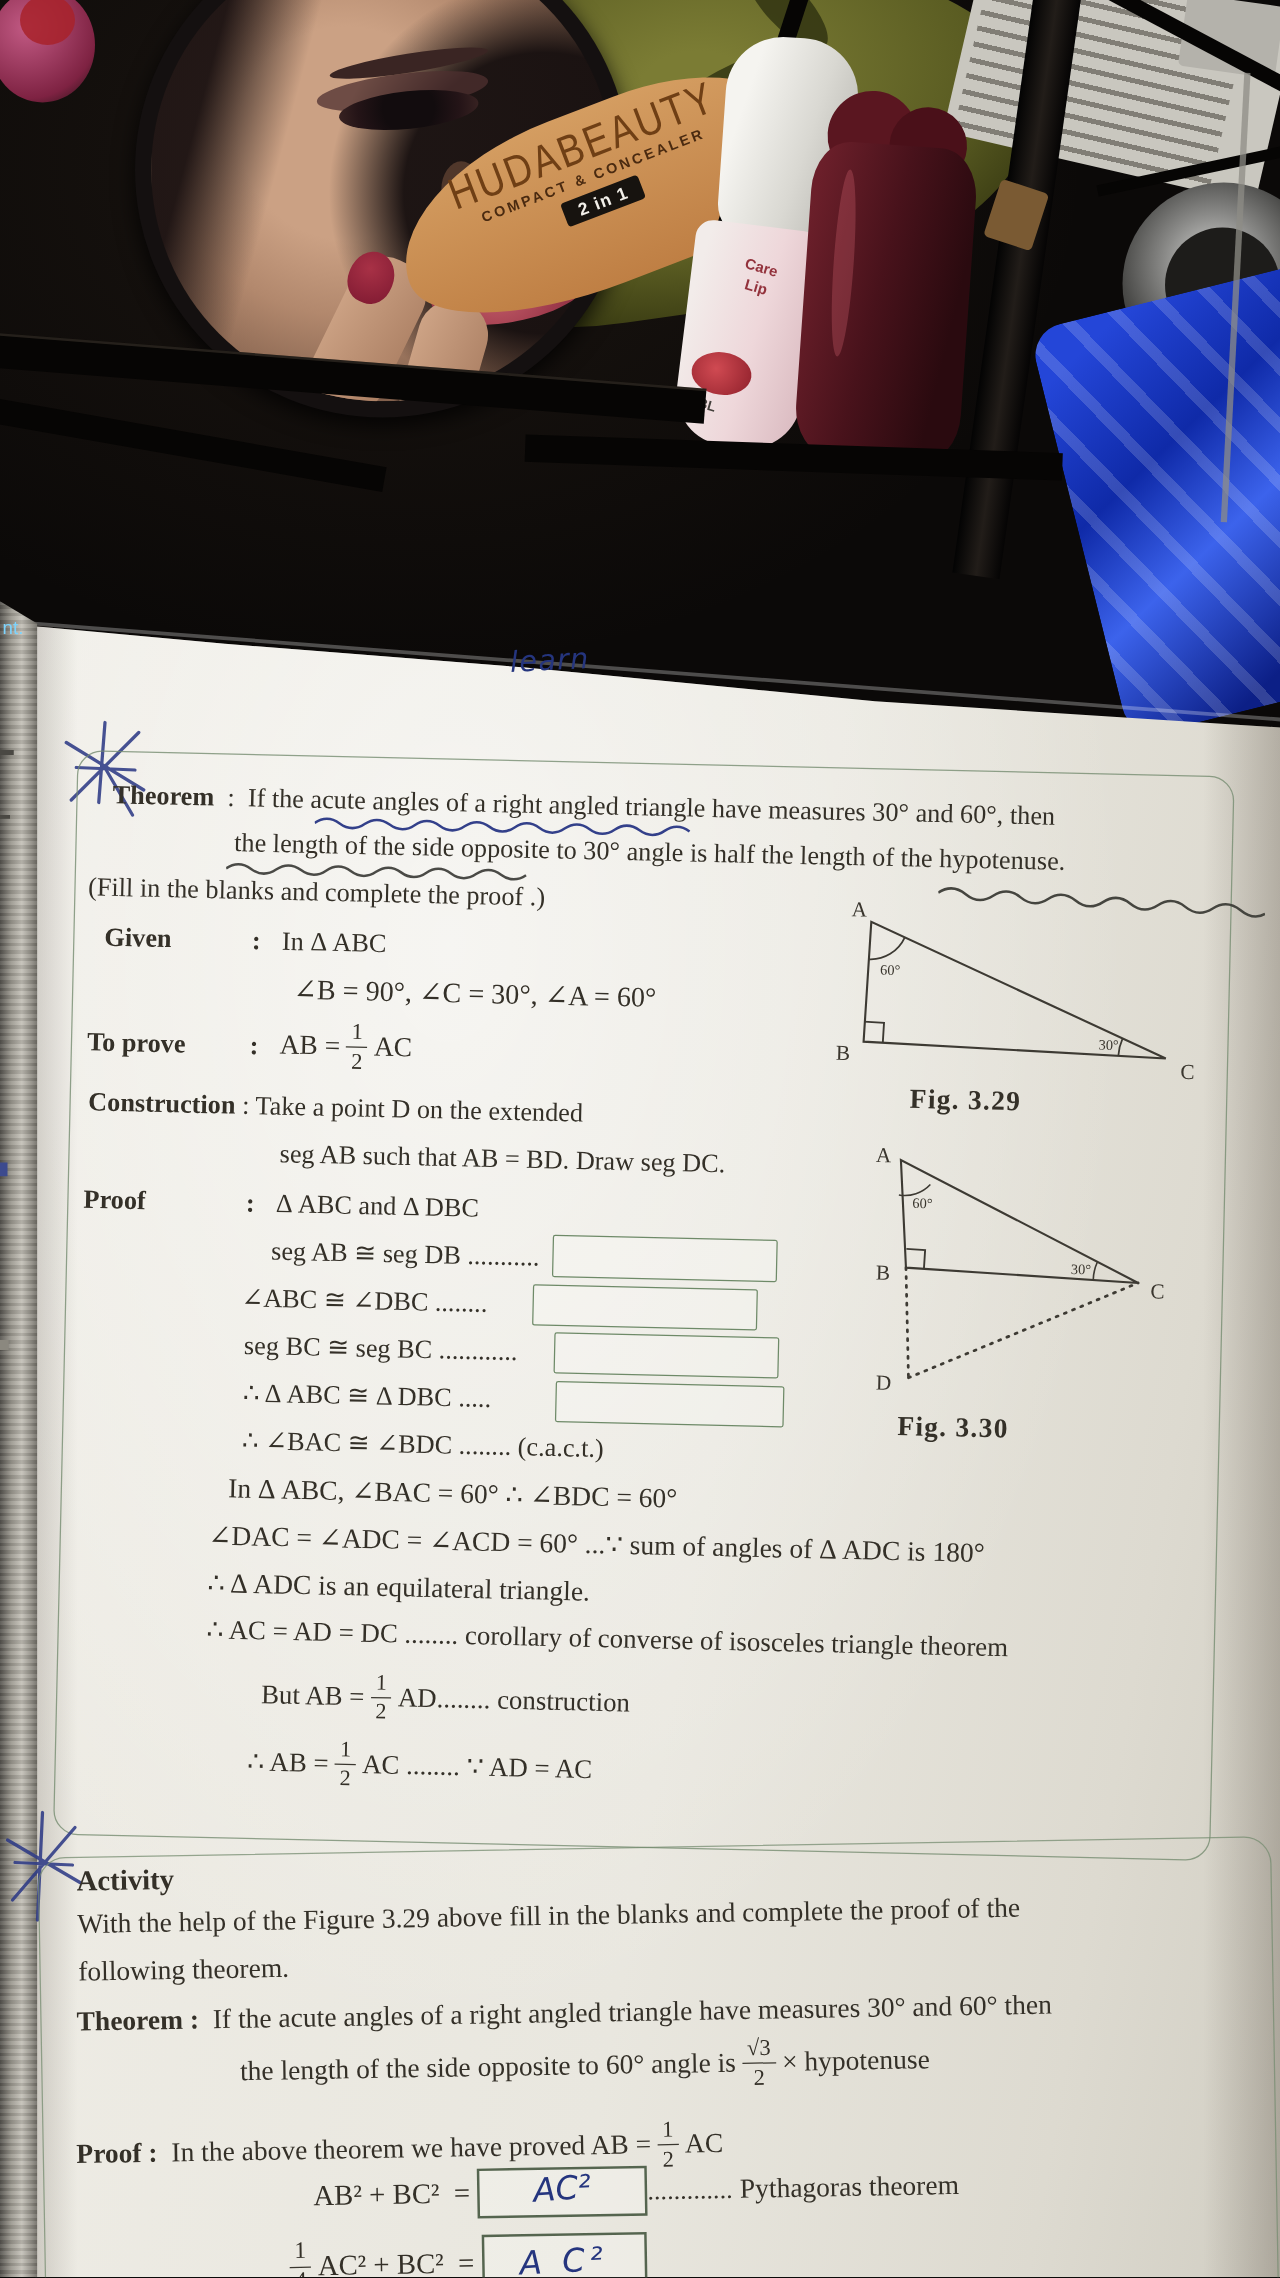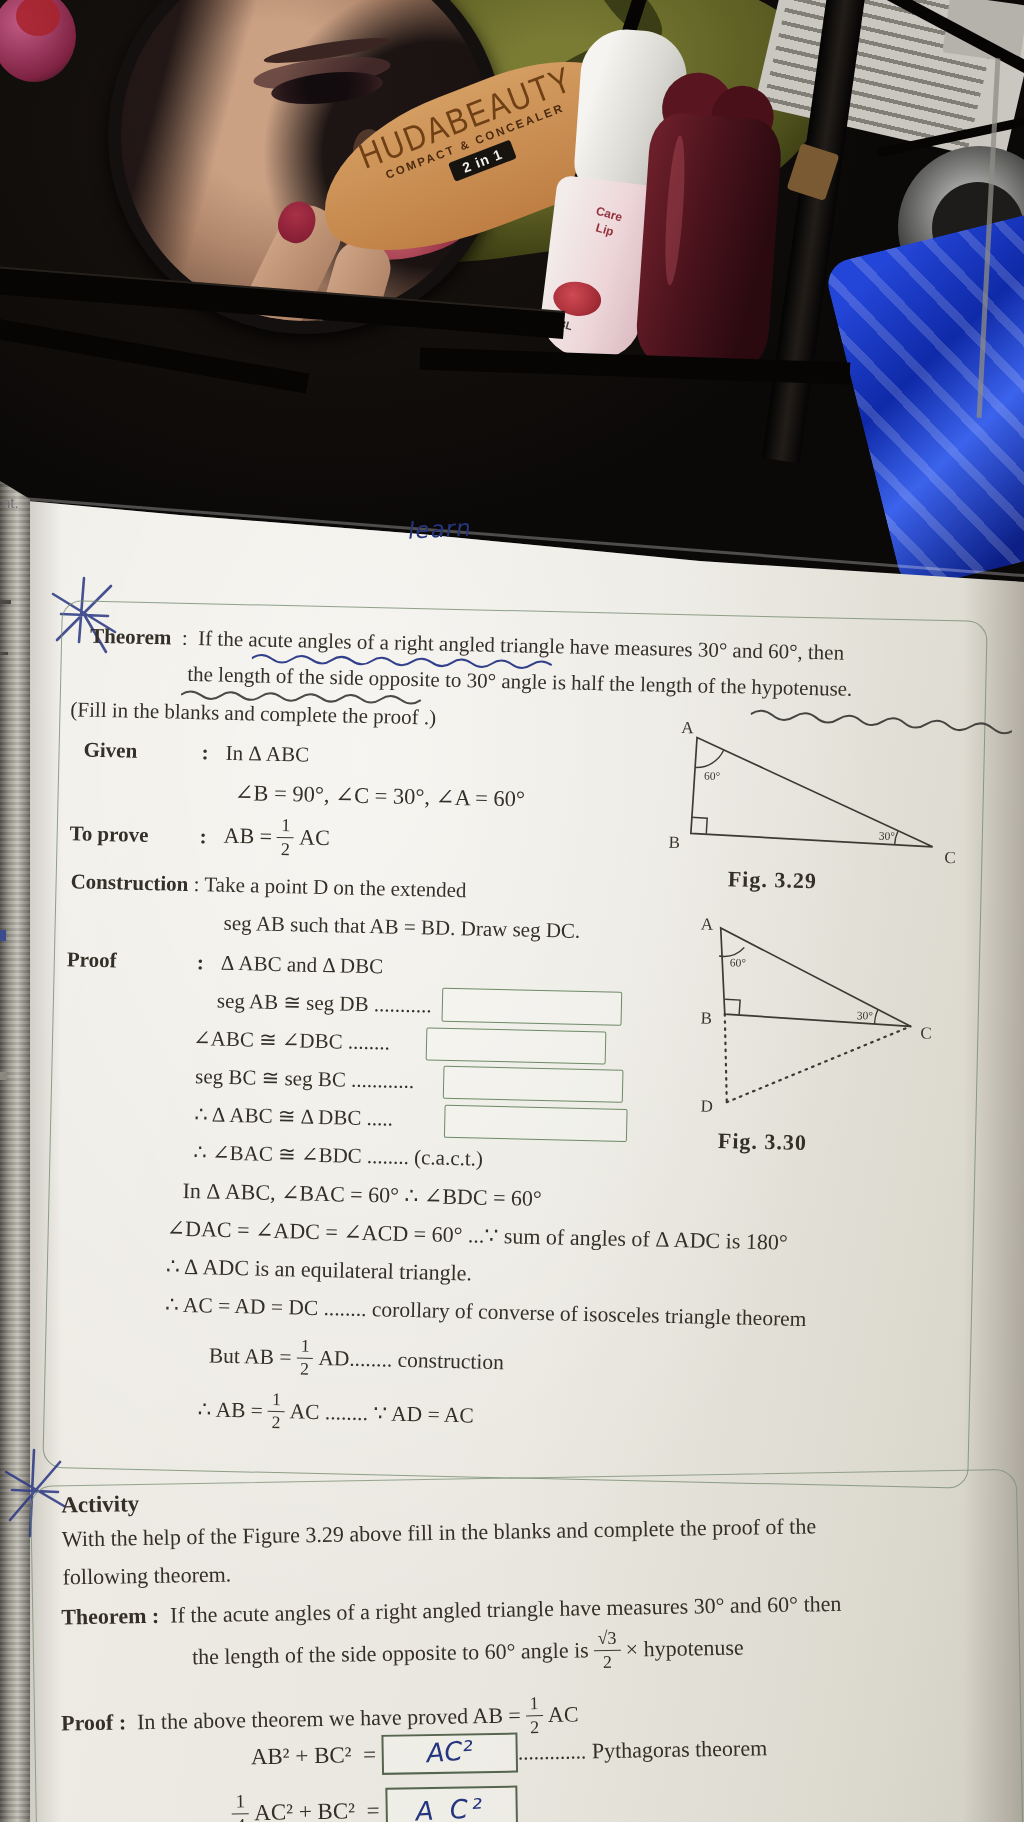--- a/index.html
+++ b/index.html
@@ -163,21 +163,21 @@
     <div class="bar" style="left:-20px;top:288px;width:585px;height:26px;transform:rotate(4.5deg);border-top:2px solid rgba(150,130,110,.22);"></div>
     <div class="bar" style="left:-20px;top:345px;width:330px;height:20px;transform:rotate(10deg);"></div>
     <div class="bar" style="left:420px;top:355px;width:430px;height:22px;transform:rotate(2deg);"></div>
   </div>
 
   <div class="edgehl"></div>
   <div class="paper"></div>
   <div class="paper-fold"></div>
   <div class="spine"></div>
 
-  <div class="t" style="left:2px;top:494px;font-size:15px;font-family:'Liberation Sans',sans-serif;color:#737373;">nt.</div>
+  <div class="t" style="left:2px;top:494px;font-size:15px;font-family:'Liberation Sans',sans-serif;color:#7dd3fc;">nt.</div>
   <div class="abs" style="left:0;top:600px;width:11px;height:4px;background:#4a4843;"></div>
   <div class="abs" style="left:0;top:652px;width:8px;height:3px;background:#4a4843;"></div>
   <div class="abs" style="left:0;top:930px;width:6px;height:11px;background:#3c4a8e;"></div>
   <div class="abs" style="left:0;top:1072px;width:7px;height:8px;background:#8b887f;"></div>
 
   <svg class="abs" style="left:48px;top:576px;" width="74" height="84" viewBox="0 0 74 84">
     <path class="penline" d="M36 2 L31 66 M5 18 L67 56 M63 10 L9 64 M13 38 L60 40 M37 40 L58 76"></path>
   </svg>
   <div class="t hw" style="left:408px;top:516px;font-size:23px;transform:rotate(-3deg);letter-spacing:1px;">learn</div>
 

